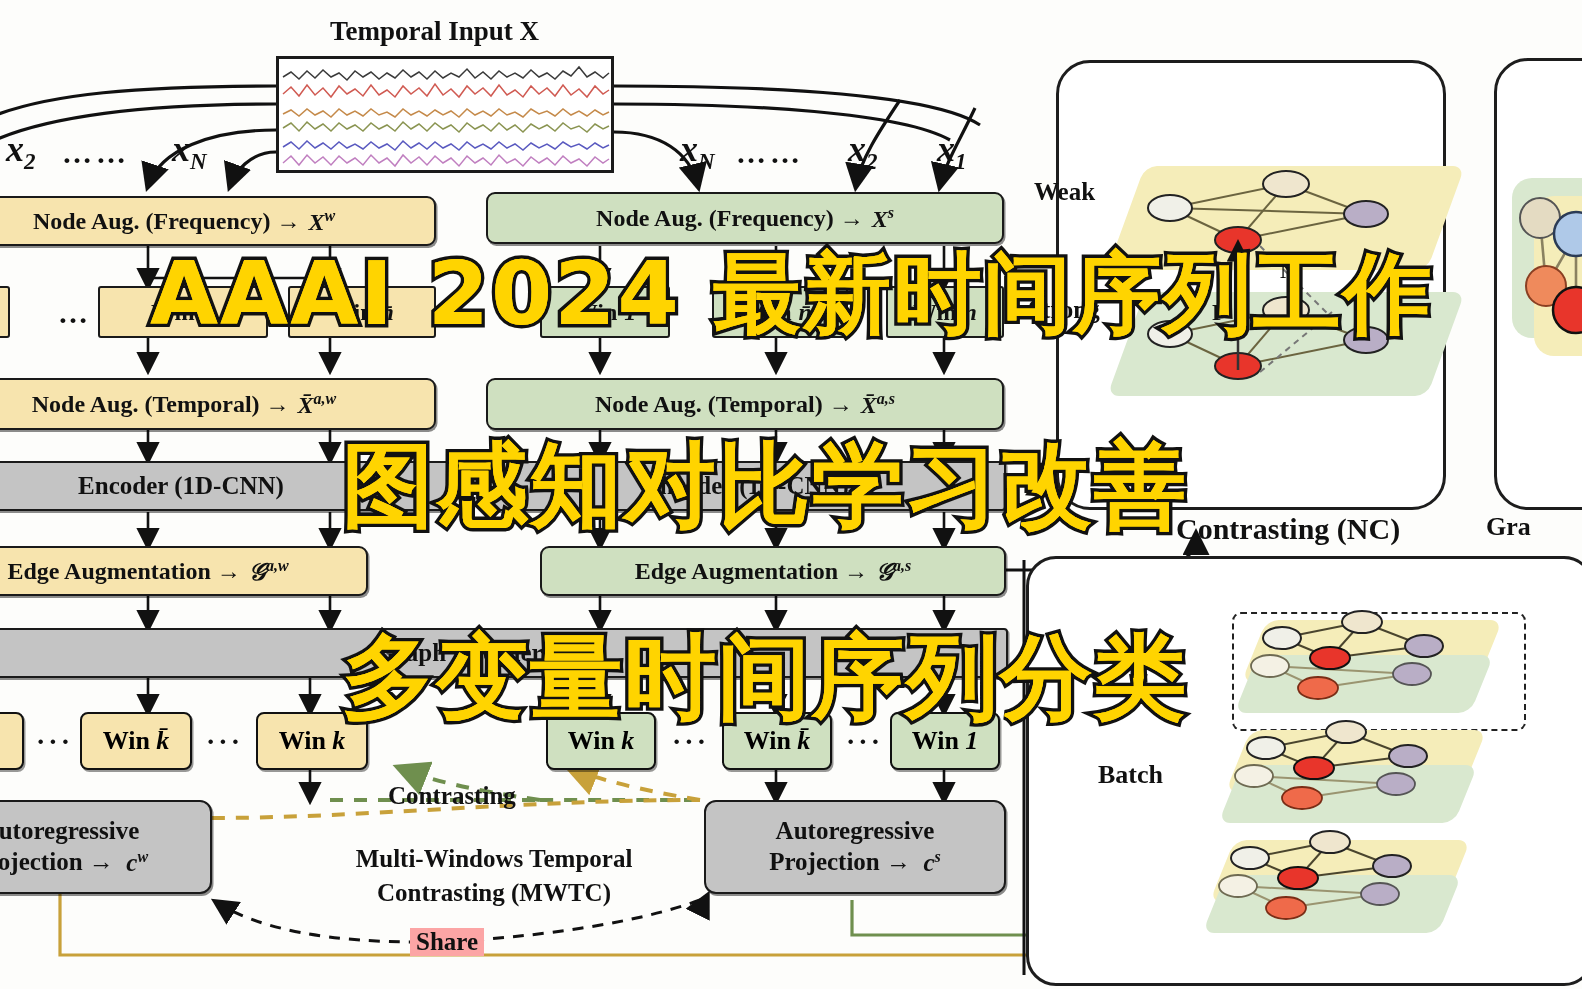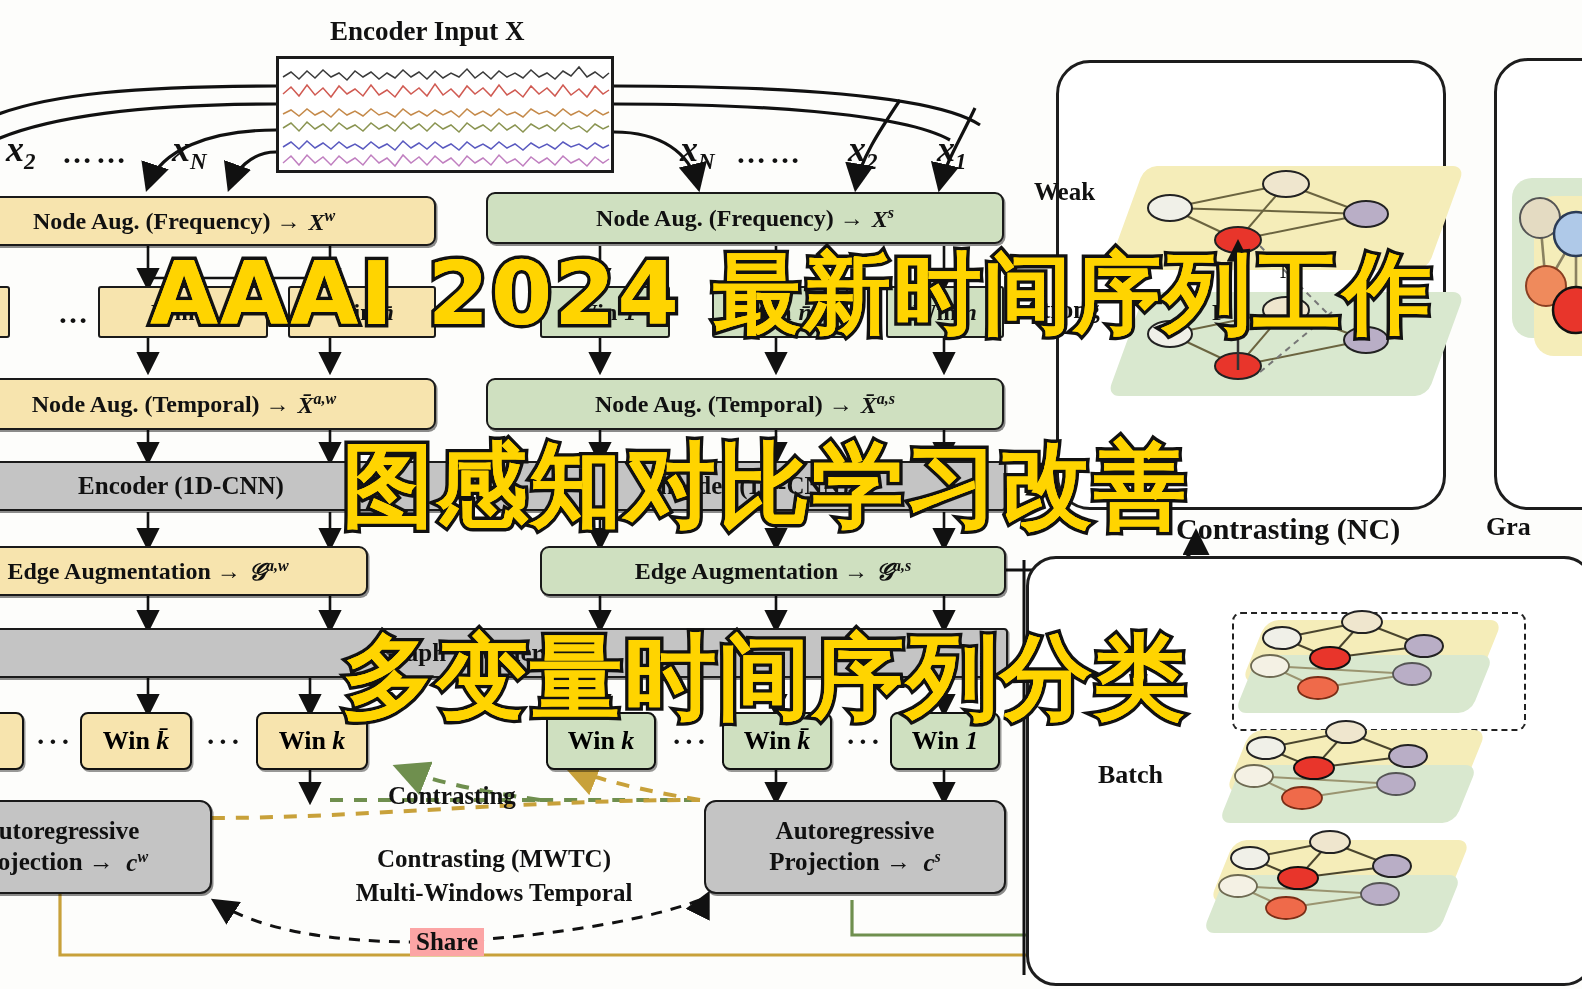--- a/index.html
+++ b/index.html
@@ -172,21 +172,21 @@
 
     <g fill="none" stroke="#111" stroke-width="2.6">
       <path d="M1512,660 L1512,880" marker-start="url(#ah)" marker-end="url(#ah)"></path>
       <path d="M1192,620 L1192,700"></path>
       <path d="M1192,620 L1215,620"></path>
       <path d="M1192,700 L1215,700"></path>
     </g>
   </svg>
 
   <div class="lbl" style="left:330px;top:16px;font-size:27px;">
-    <span>Encoder Input X</span>
+    <span>Temporal Input X</span>
   </div>
 
   <div class="sigbox" style="left:276px;top:56px;width:338px;height:117px;">
     <svg width="334" height="113" viewBox="0 0 334 113">
       <g fill="none" stroke-width="1.5">
         <polyline stroke="#3a3a3a" points="4,18 12,13 20,20 28,12 36,19 44,11 52,18 60,14 68,21 76,12 84,18 92,13 100,20 108,14 116,19 124,11 132,18 140,13 148,20 156,12 164,19 172,14 180,18 188,10 196,19 204,13 212,20 220,12 228,18 236,14 244,19 252,11 260,18 268,14 276,20 284,12 292,17 300,8 308,18 316,13 324,19 330,14"></polyline>
         <polyline stroke="#d05a52" points="4,35 12,28 20,37 28,26 36,36 44,29 52,38 60,27 68,35 76,30 84,37 92,26 100,36 108,31 116,38 124,27 132,35 140,29 148,37 156,25 164,36 172,30 180,38 188,27 196,35 204,29 212,37 220,26 228,36 236,31 244,38 252,27 260,35 268,29 276,37 284,26 292,36 300,30 308,38 316,27 324,35 330,31"></polyline>
         <polyline stroke="#c58a4a" points="4,55 12,51 20,57 28,50 36,56 44,52 52,58 60,50 68,56 76,52 84,57 92,50 100,56 108,53 116,58 124,50 132,56 140,52 148,57 156,51 164,56 172,52 180,58 188,50 196,56 204,52 212,57 220,50 228,56 236,53 244,58 252,50 260,55 268,52 276,57 284,50 292,56 300,52 308,57 316,51 324,56 330,53"></polyline>
         <polyline stroke="#8a9451" points="4,69 12,64 20,72 28,63 36,70 44,65 52,72 60,64 68,70 76,66 84,72 92,64 100,70 108,66 116,72 124,63 132,70 140,65 148,72 156,64 164,70 172,66 180,73 188,64 196,70 204,66 212,72 220,64 228,71 236,66 244,73 252,65 260,70 268,66 276,72 284,64 292,70 300,67 308,73 316,65 324,70 330,67"></polyline>
         <polyline stroke="#5a5ac0" points="4,88 12,83 20,90 28,82 36,89 44,84 52,90 60,83 68,89 76,85 84,90 92,83 100,89 108,85 116,91 124,82 132,89 140,84 148,90 156,83 164,89 172,85 180,91 188,83 196,89 204,85 212,90 220,83 228,89 236,85 244,91 252,84 260,89 268,85 276,90 284,83 292,88 300,85 308,90 316,84 324,89 330,86"></polyline>
@@ -314,22 +314,22 @@
     <span>
       <span>Projection →</span>
       <span class="math">&nbsp;c<sup style="font-size:16px;">s</sup></span>
     </span>
   </div>
 
   <div class="lbl" style="left:388px;top:782px;font-size:25px;">
     <span>Contrasting</span>
   </div>
   <div class="lbl ctr" style="left:272px;top:842px;width:444px;font-size:25px;line-height:1.35;display:block;text-align:center;">
+    <div>Multi-Windows Temporal</div>
     <div>Contrasting (MWTC)</div>
-    <div>Multi-Windows Temporal</div>
   </div>
   <div class="lbl" style="left:410px;top:928px;font-size:25px;background:#fca5a5;padding:0 6px;">
     <span>Share</span>
   </div>
 
   <div class="panel" style="left:1056px;top:60px;width:390px;height:450px;"></div>
 
   <div class="lbl" style="left:1034px;top:178px;font-size:25px;">
     <span>Weak</span>
   </div>

